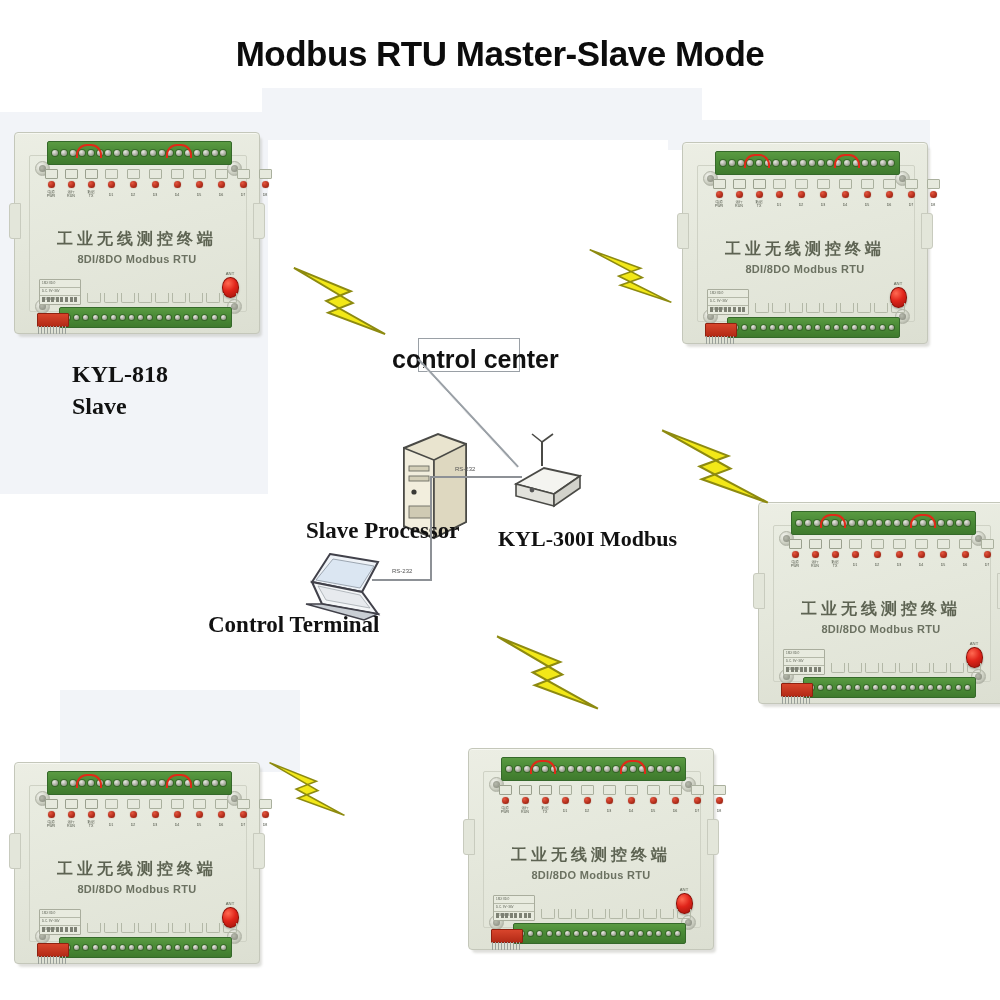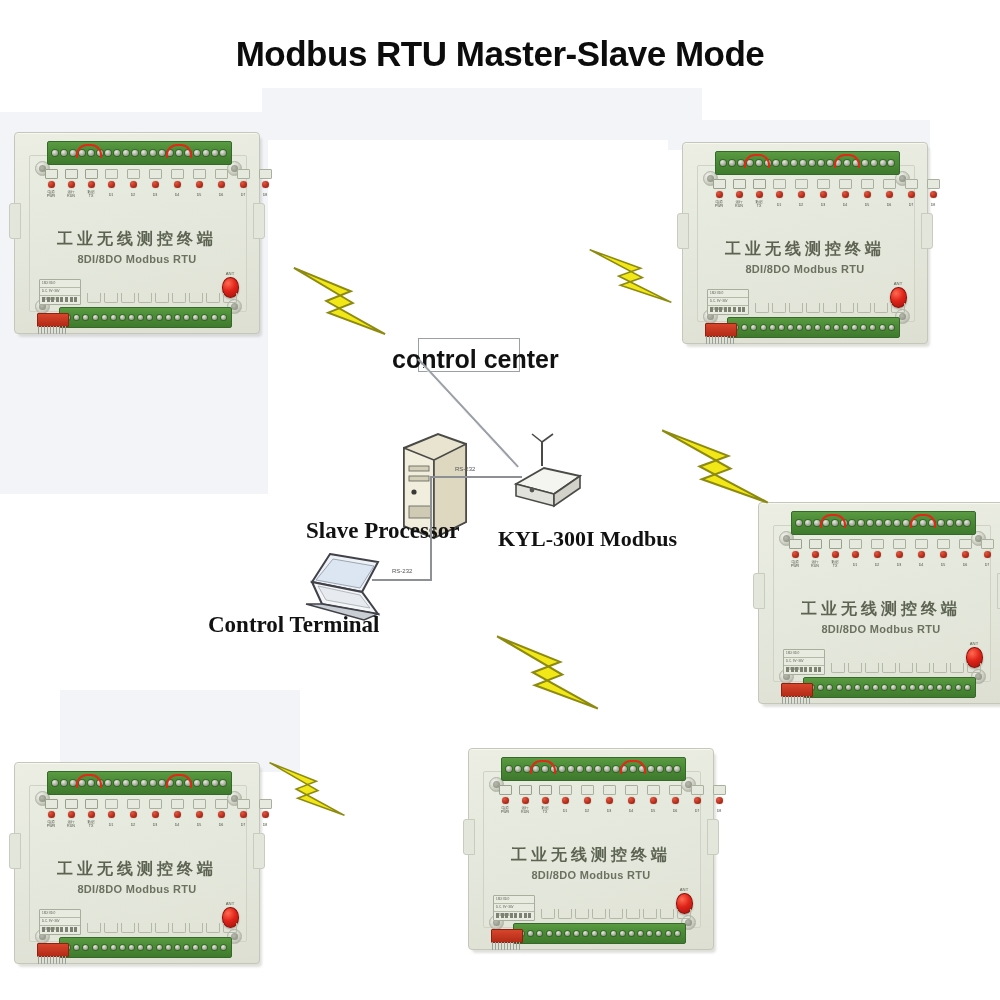--- a/index.html
+++ b/index.html
@@ -1031,13 +1031,15 @@
 
     <div class="cc-title" style="left:208px;top:612px;font-size:23px;font-family:'Liberation Serif',serif;">Control Terminal</div>
 
     <div class="wire" style="left:432px;top:476px;width:90px;height:1.6px;"></div>
     <div class="wire-lbl" style="left:455px;top:466px;">RS-232</div>
 
     <div class="wire" style="left:430px;top:476px;width:1.6px;height:104px;"></div>
     <div class="wire" style="left:372px;top:579px;width:60px;height:1.6px;"></div>
     <div class="wire-lbl" style="left:392px;top:568px;">RS-232</div>
   </div>
+<div class="caption" style="left: 72px; top: 358px; font-size: 24px; line-height: 32px;">KYL-818
+Slave</div>
   </div>
 
 </body></html>

